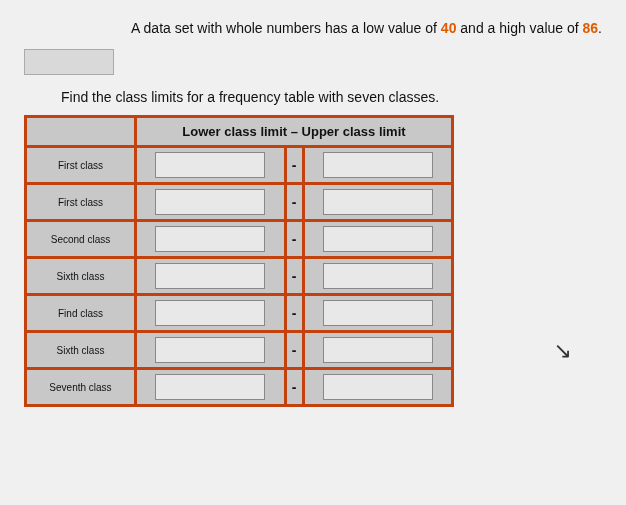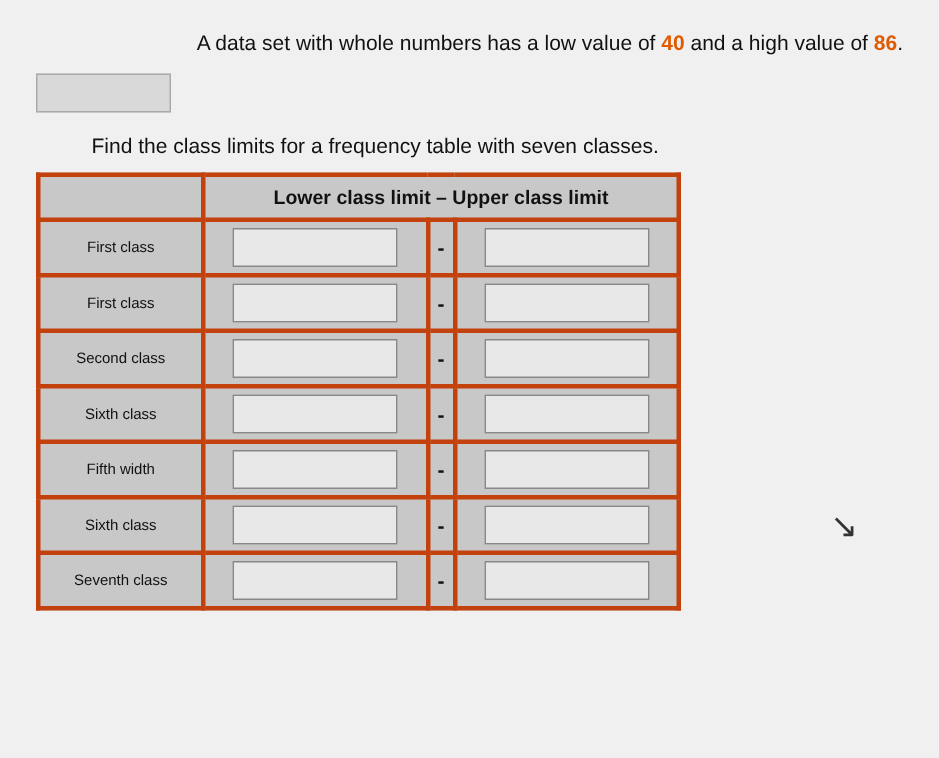--- a/index.html
+++ b/index.html
@@ -171,21 +171,21 @@
         <td class="class-label">Sixth class</td>
         <td class="input-cell">
           <input class="limit-input" type="text" style="">
         </td>
         <td class="separator">-</td>
         <td class="input-cell">
           <input class="limit-input" type="text" style="">
         </td>
       </tr>
       <tr>
-        <td class="class-label">Fifth width</td>
+        <td class="class-label">Find class</td>
         <td class="input-cell">
           <input class="limit-input" type="text" style="">
         </td>
         <td class="separator">-</td>
         <td class="input-cell">
           <input class="limit-input" type="text" style="">
         </td>
       </tr>
       <tr>
         <td class="class-label">Sixth class</td>

